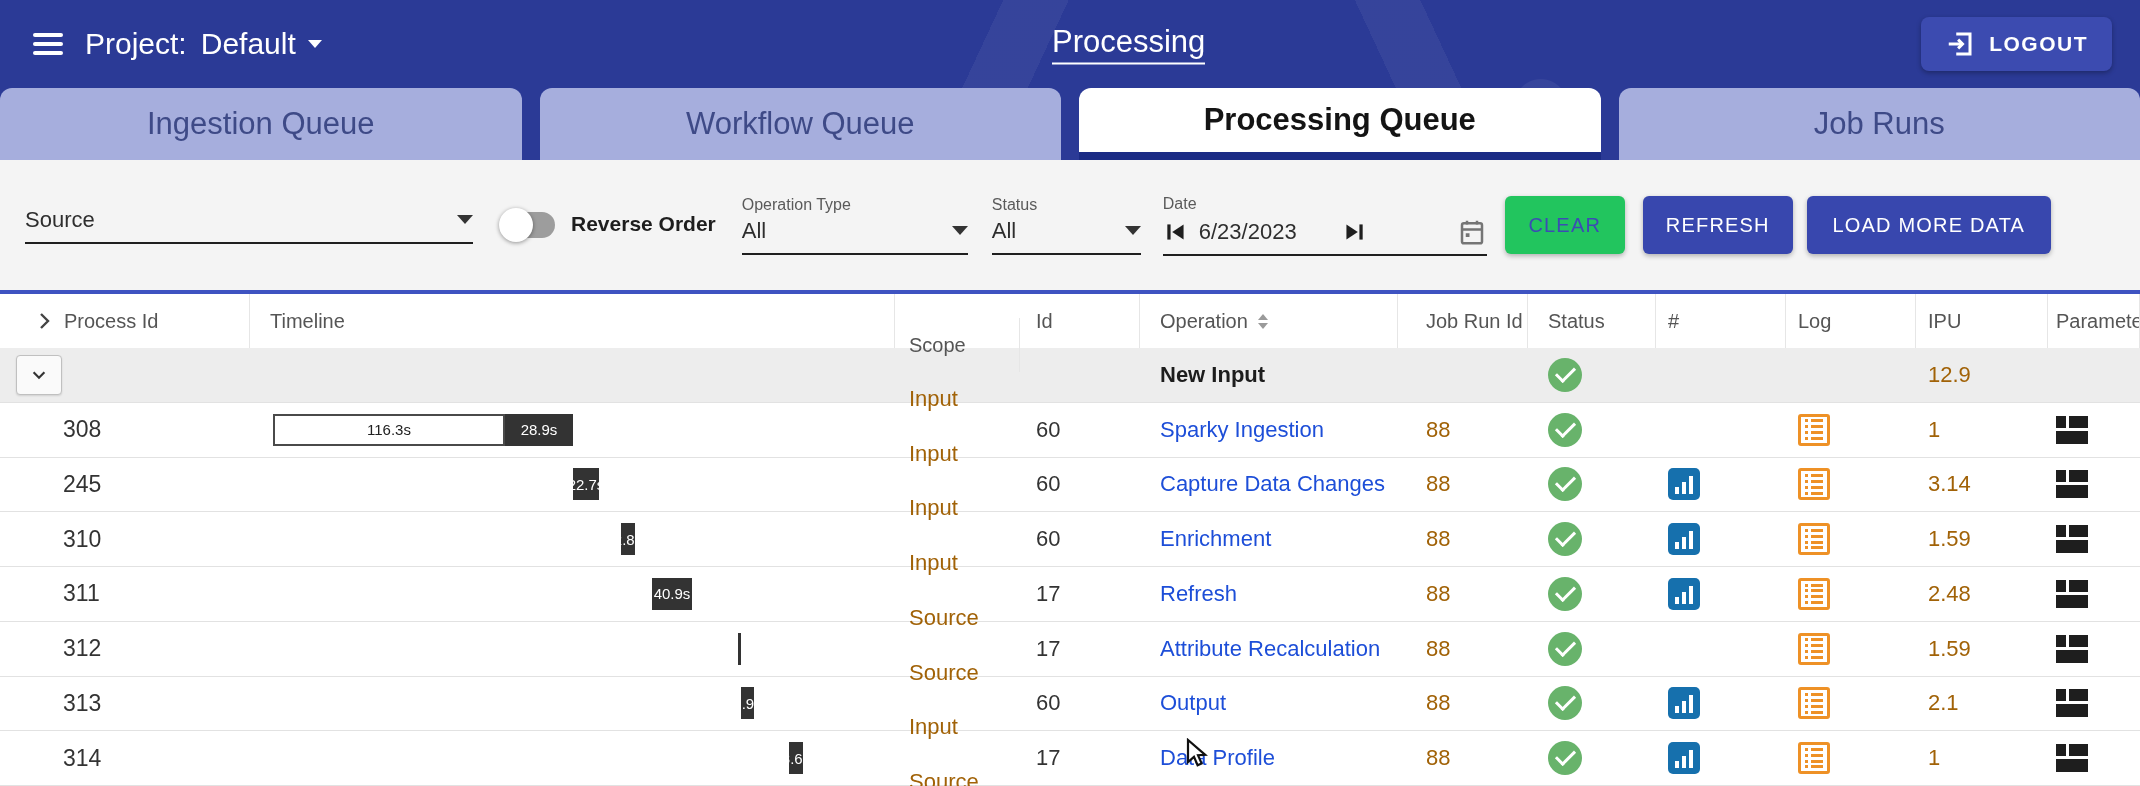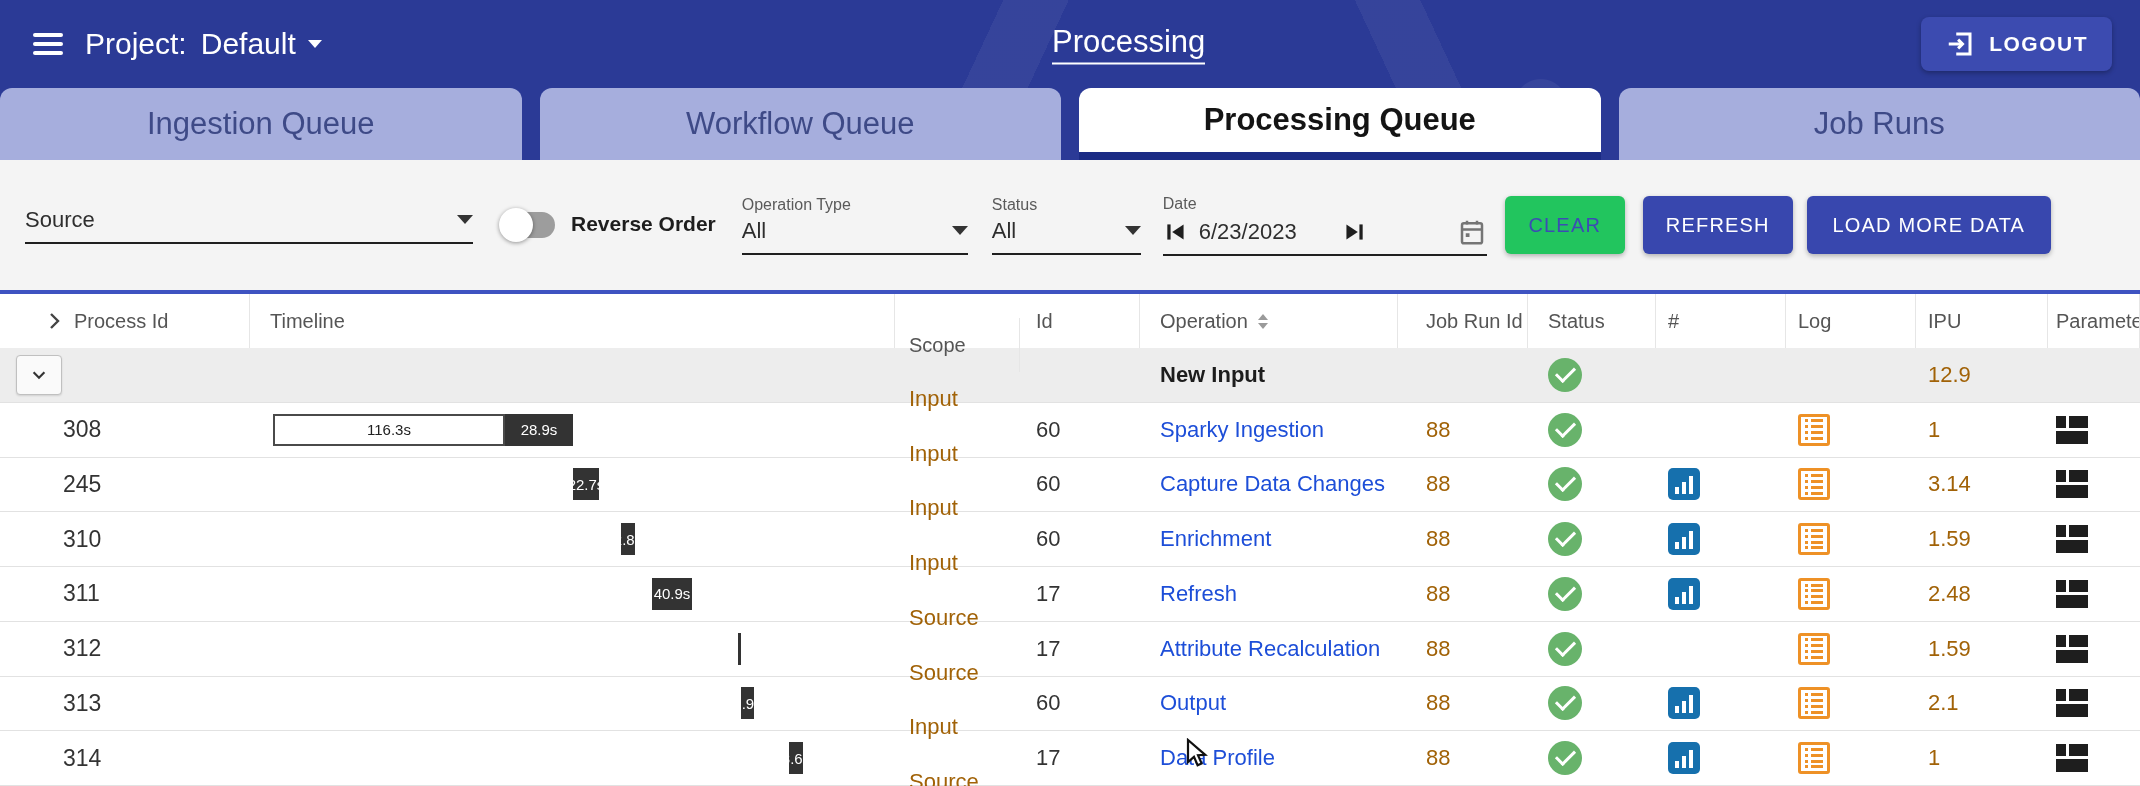--- a/index.html
+++ b/index.html
@@ -79,21 +79,21 @@
   .col-timeline { width:645px; }
   .col-scope { width:125px; padding-left:14px;margin-top:48px; }
   .col-id { width:120px; padding-left:16px; }
   .col-operation { width:258px; padding-left:20px; }
   .col-jobrun { width:130px; padding-left:28px; }
   .col-status { width:128px; padding-left:20px; }
   .col-hash { width:130px; padding-left:12px; }
   .col-log { width:130px; padding-left:12px; }
   .col-ipu { width:132px; padding-left:12px; }
   .col-params { flex:1; padding-left:8px; }
-  .thead .col-process { padding-left:44px; }
+  .thead .col-process { padding-left:34px; }
   .thead .col-process svg { margin-right:10px; }
   .thead .col-timeline { padding-left:20px; }
   .sort-icon { display:flex; flex-direction:column; margin-left:10px; gap:3px; }
   .sort-icon i { width:0; height:0; border-left:5px solid transparent; border-right:5px solid transparent; }
   .sort-icon .up { border-bottom:6px solid #9a9a9a; }
   .sort-icon .dn { border-top:6px solid #9a9a9a; }
 
   .pid { padding-left:63px; font-size:23px; color:#333; }
   .expander { margin-left:16px; width:46px; height:40px; background:#fafafa; border:1px solid #c0c0c0;
               border-radius:4px; display:flex; align-items:center; justify-content:center; cursor:pointer;

